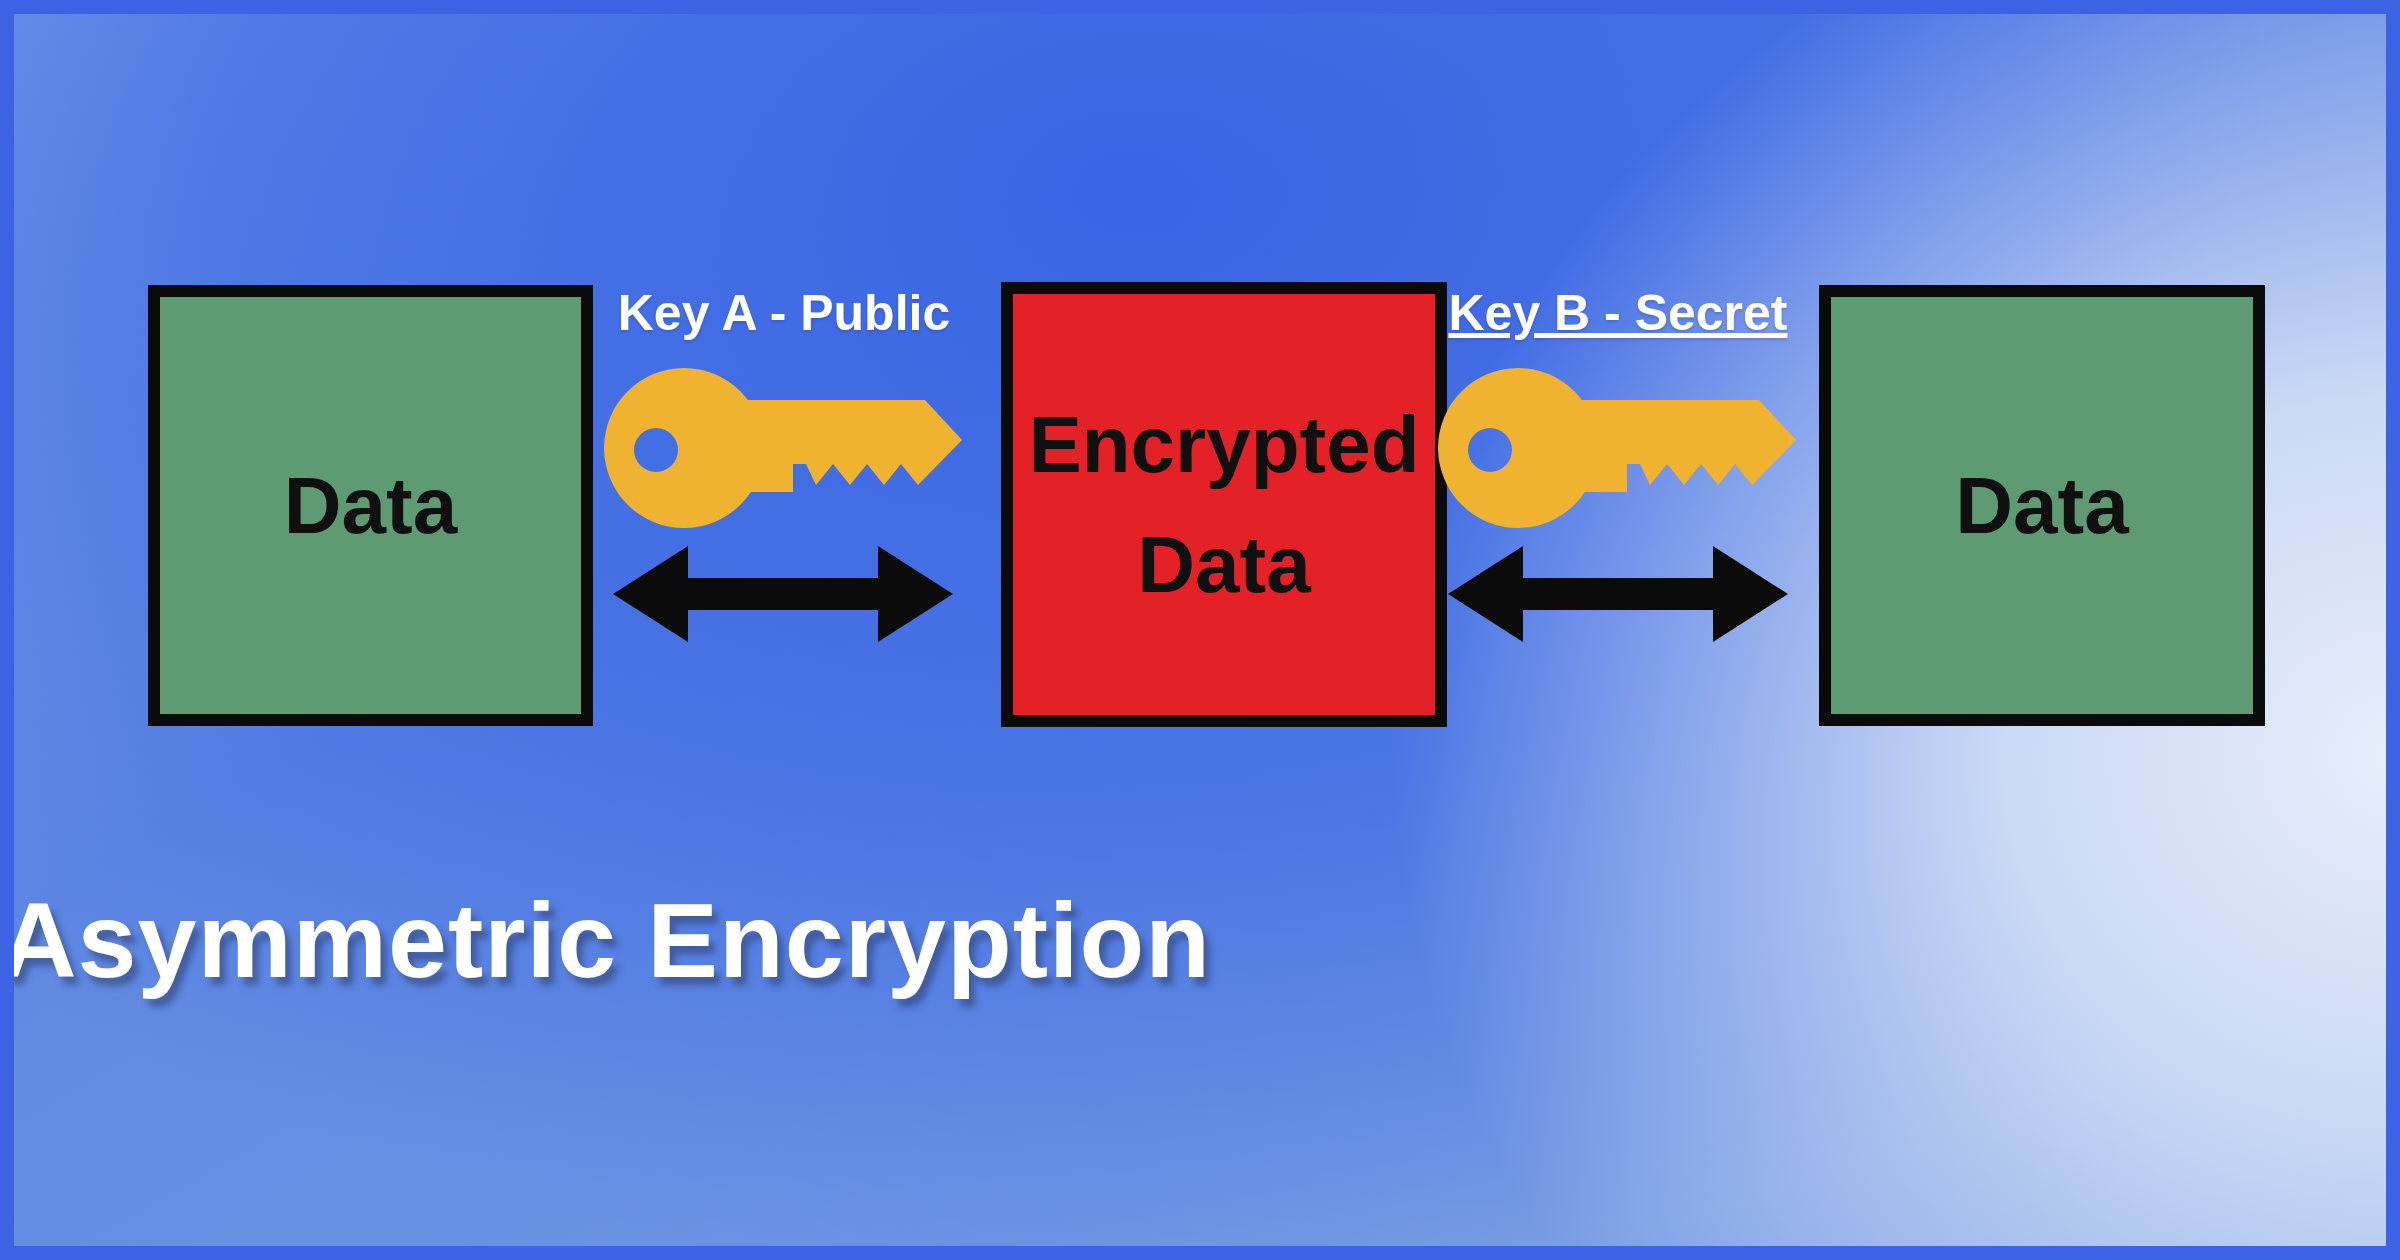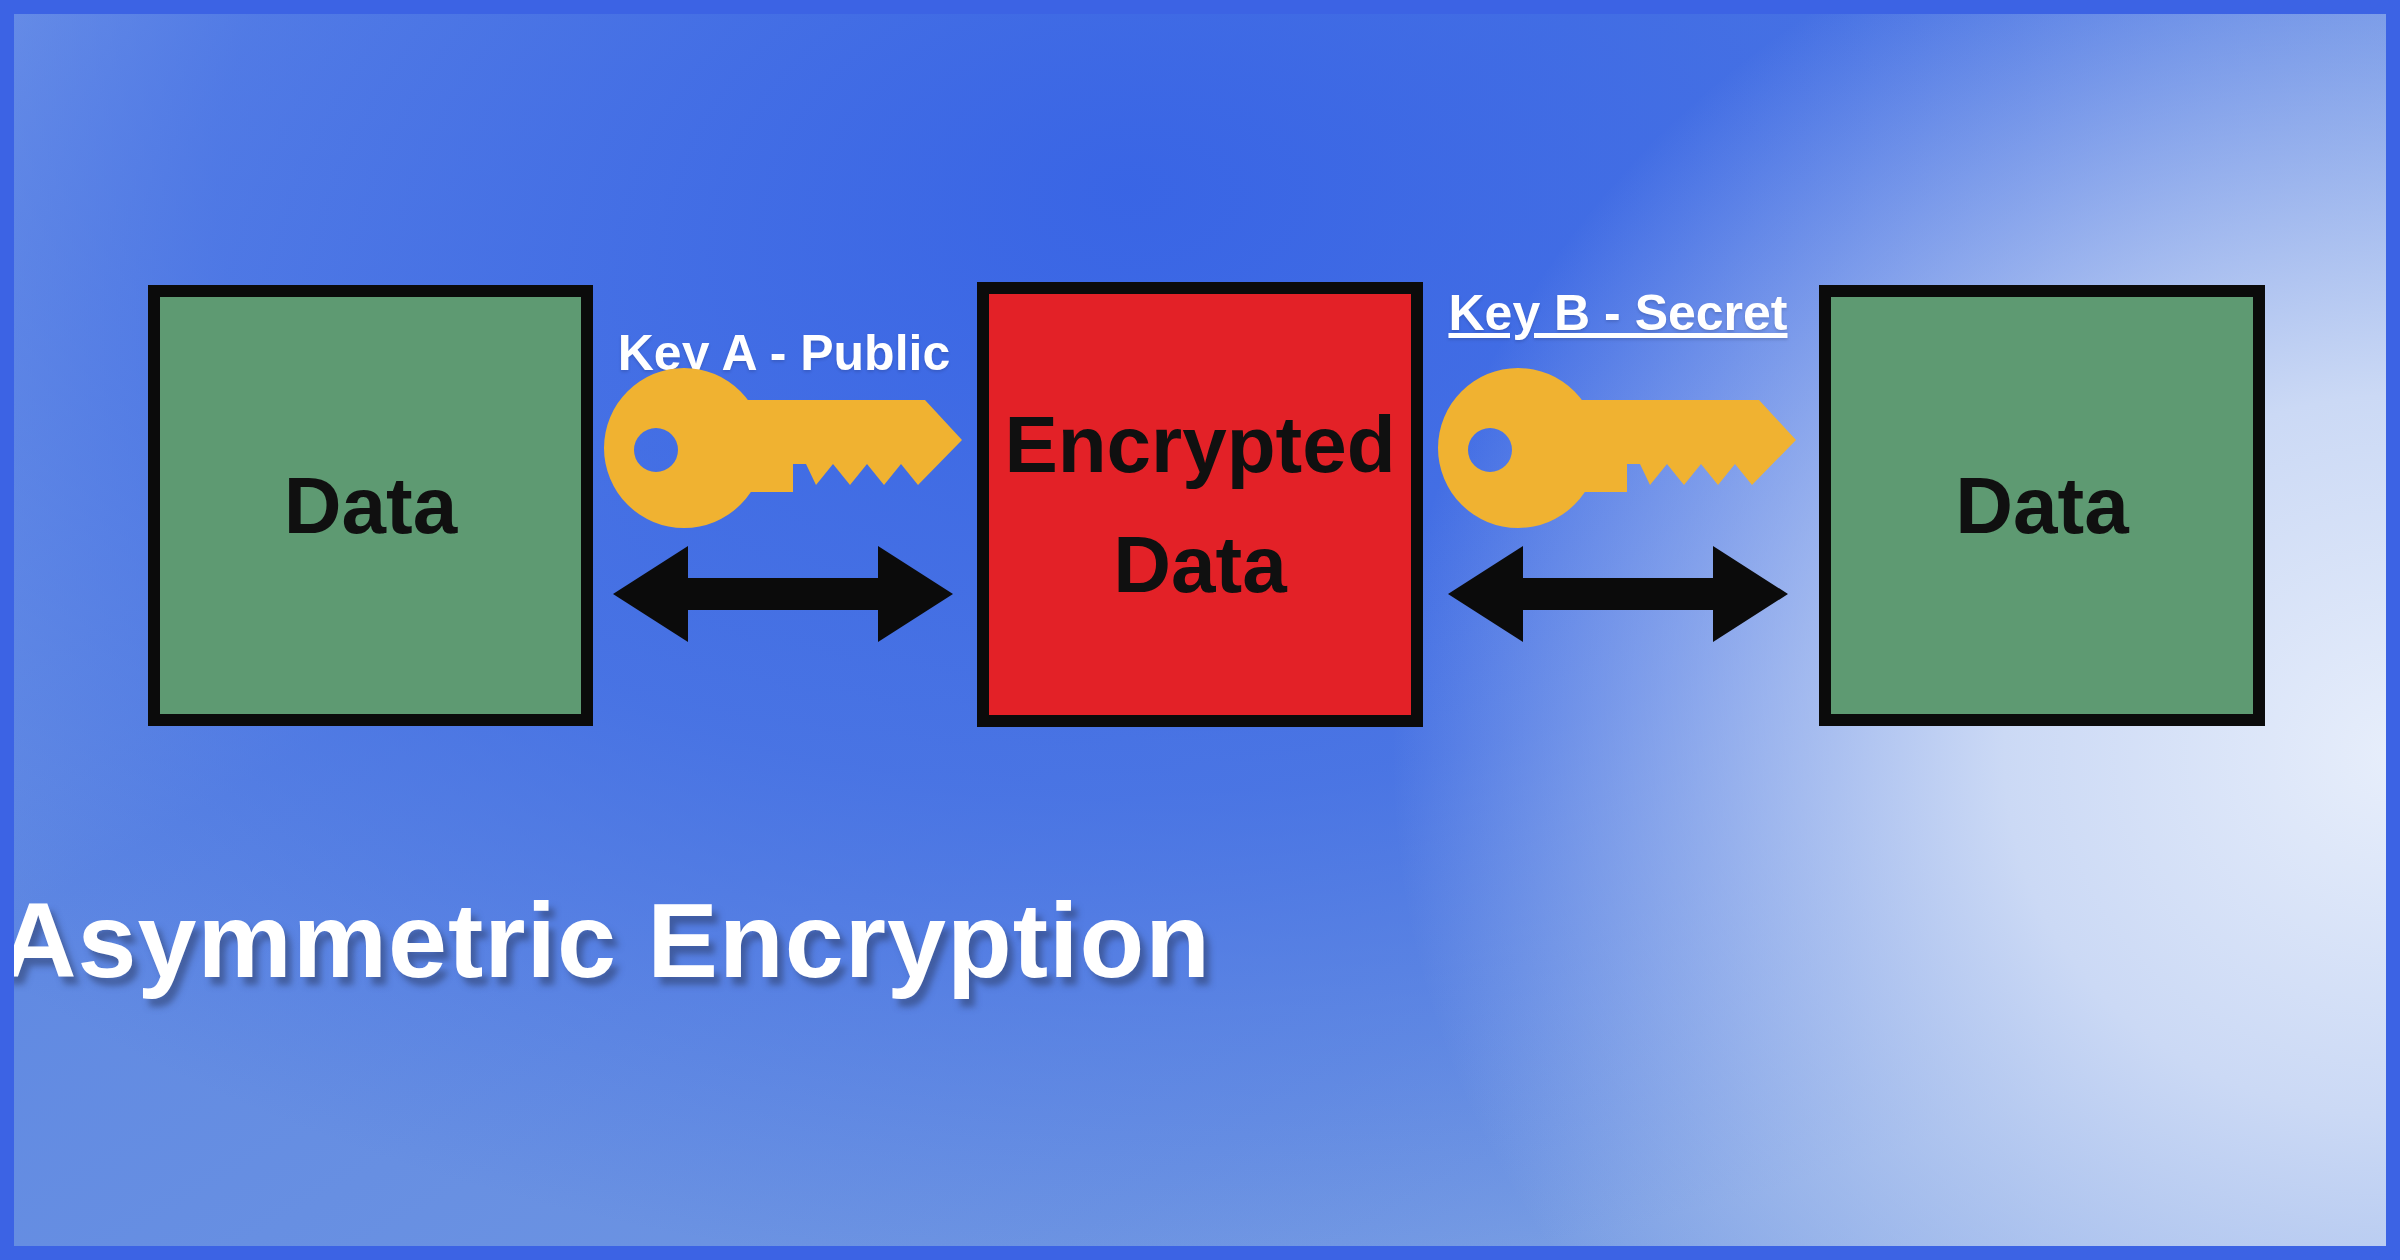--- a/index.html
+++ b/index.html
@@ -22,33 +22,33 @@
     position:absolute;
     box-sizing:border-box;
     border:12px solid #0b0b0b;
     display:flex;align-items:center;justify-content:center;
     text-align:center;
     font-weight:700;color:#101010;
     font-size:80px;line-height:1.5;
     z-index:5;
   }
   .box-green{background:#5e9a72;margin-left:7px;}
-  .box-red{background:#e32127;}
+  .box-red{background:#e32127;margin-left:24px;}
   .box-left {left:141px;  top:285px; width:445px; height:441px;}
   .box-mid  {left:977px;  top:282px; width:446px; height:445px;}
   .box-right{left:1812px; top:285px; width:446px; height:441px;}
   .box .lbl{display:block;width:100%;}
   .key-label{
     position:absolute;top:288px;width:360px;
     text-align:center;
     color:#ffffff;font-weight:700;font-size:50px;line-height:1;
     text-shadow:0 2px 3px rgba(20,30,60,0.18);
     z-index:6;white-space:nowrap;
   }
-  .key-label.a{left:604px;margin-top:40px;}
+  .key-label.a{left:604px;}
   .key-label.b{left:1438px;text-decoration:underline;}
   .key-icon{position:absolute;width:360px;height:170px;top:365px;z-index:6;}
   .key-icon.a{left:604px;}
   .key-icon.b{left:1438px;}
   .arrow-icon{position:absolute;width:340px;height:100px;top:544px;z-index:6;}
   .arrow-icon.a{left:613px;}
   .arrow-icon.b{left:1448px;}
   .title{
     position:absolute;left:0;right:0;top:887px;
     text-align:left;

